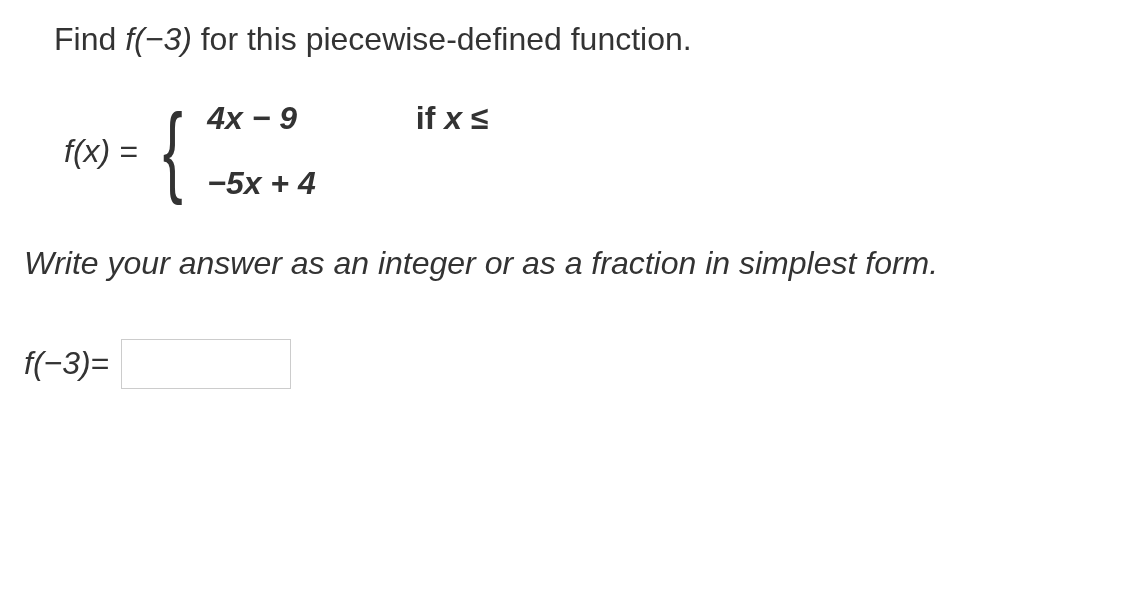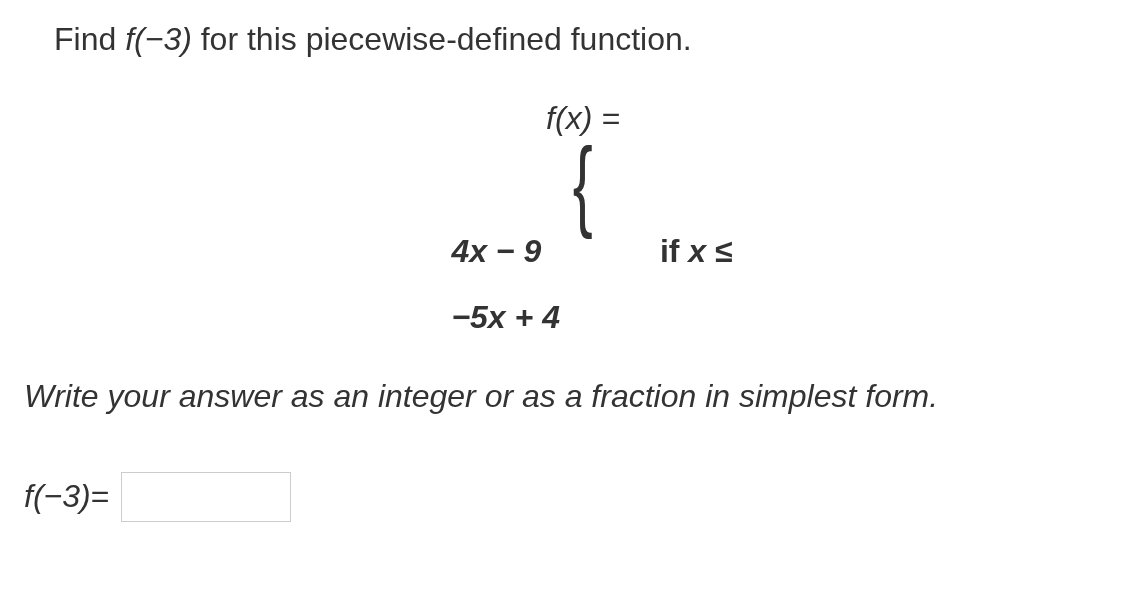--- a/index.html
+++ b/index.html
@@ -22,21 +22,20 @@
       margin-left: 30px;
     }
     .fvar {
       font-style: italic;
     }
     .piecewise {
       display: flex;
       align-items: center;
       margin-left: 40px;
       margin-bottom: 36px;
-      flex-direction: column;
     }
     .fx-label {
       margin-right: 18px;
     }
     .brace {
       font-size: 100px;
       line-height: 0.9;
       font-weight: 300;
       margin-right: 18px;
       transform: scaleX(0.6);

